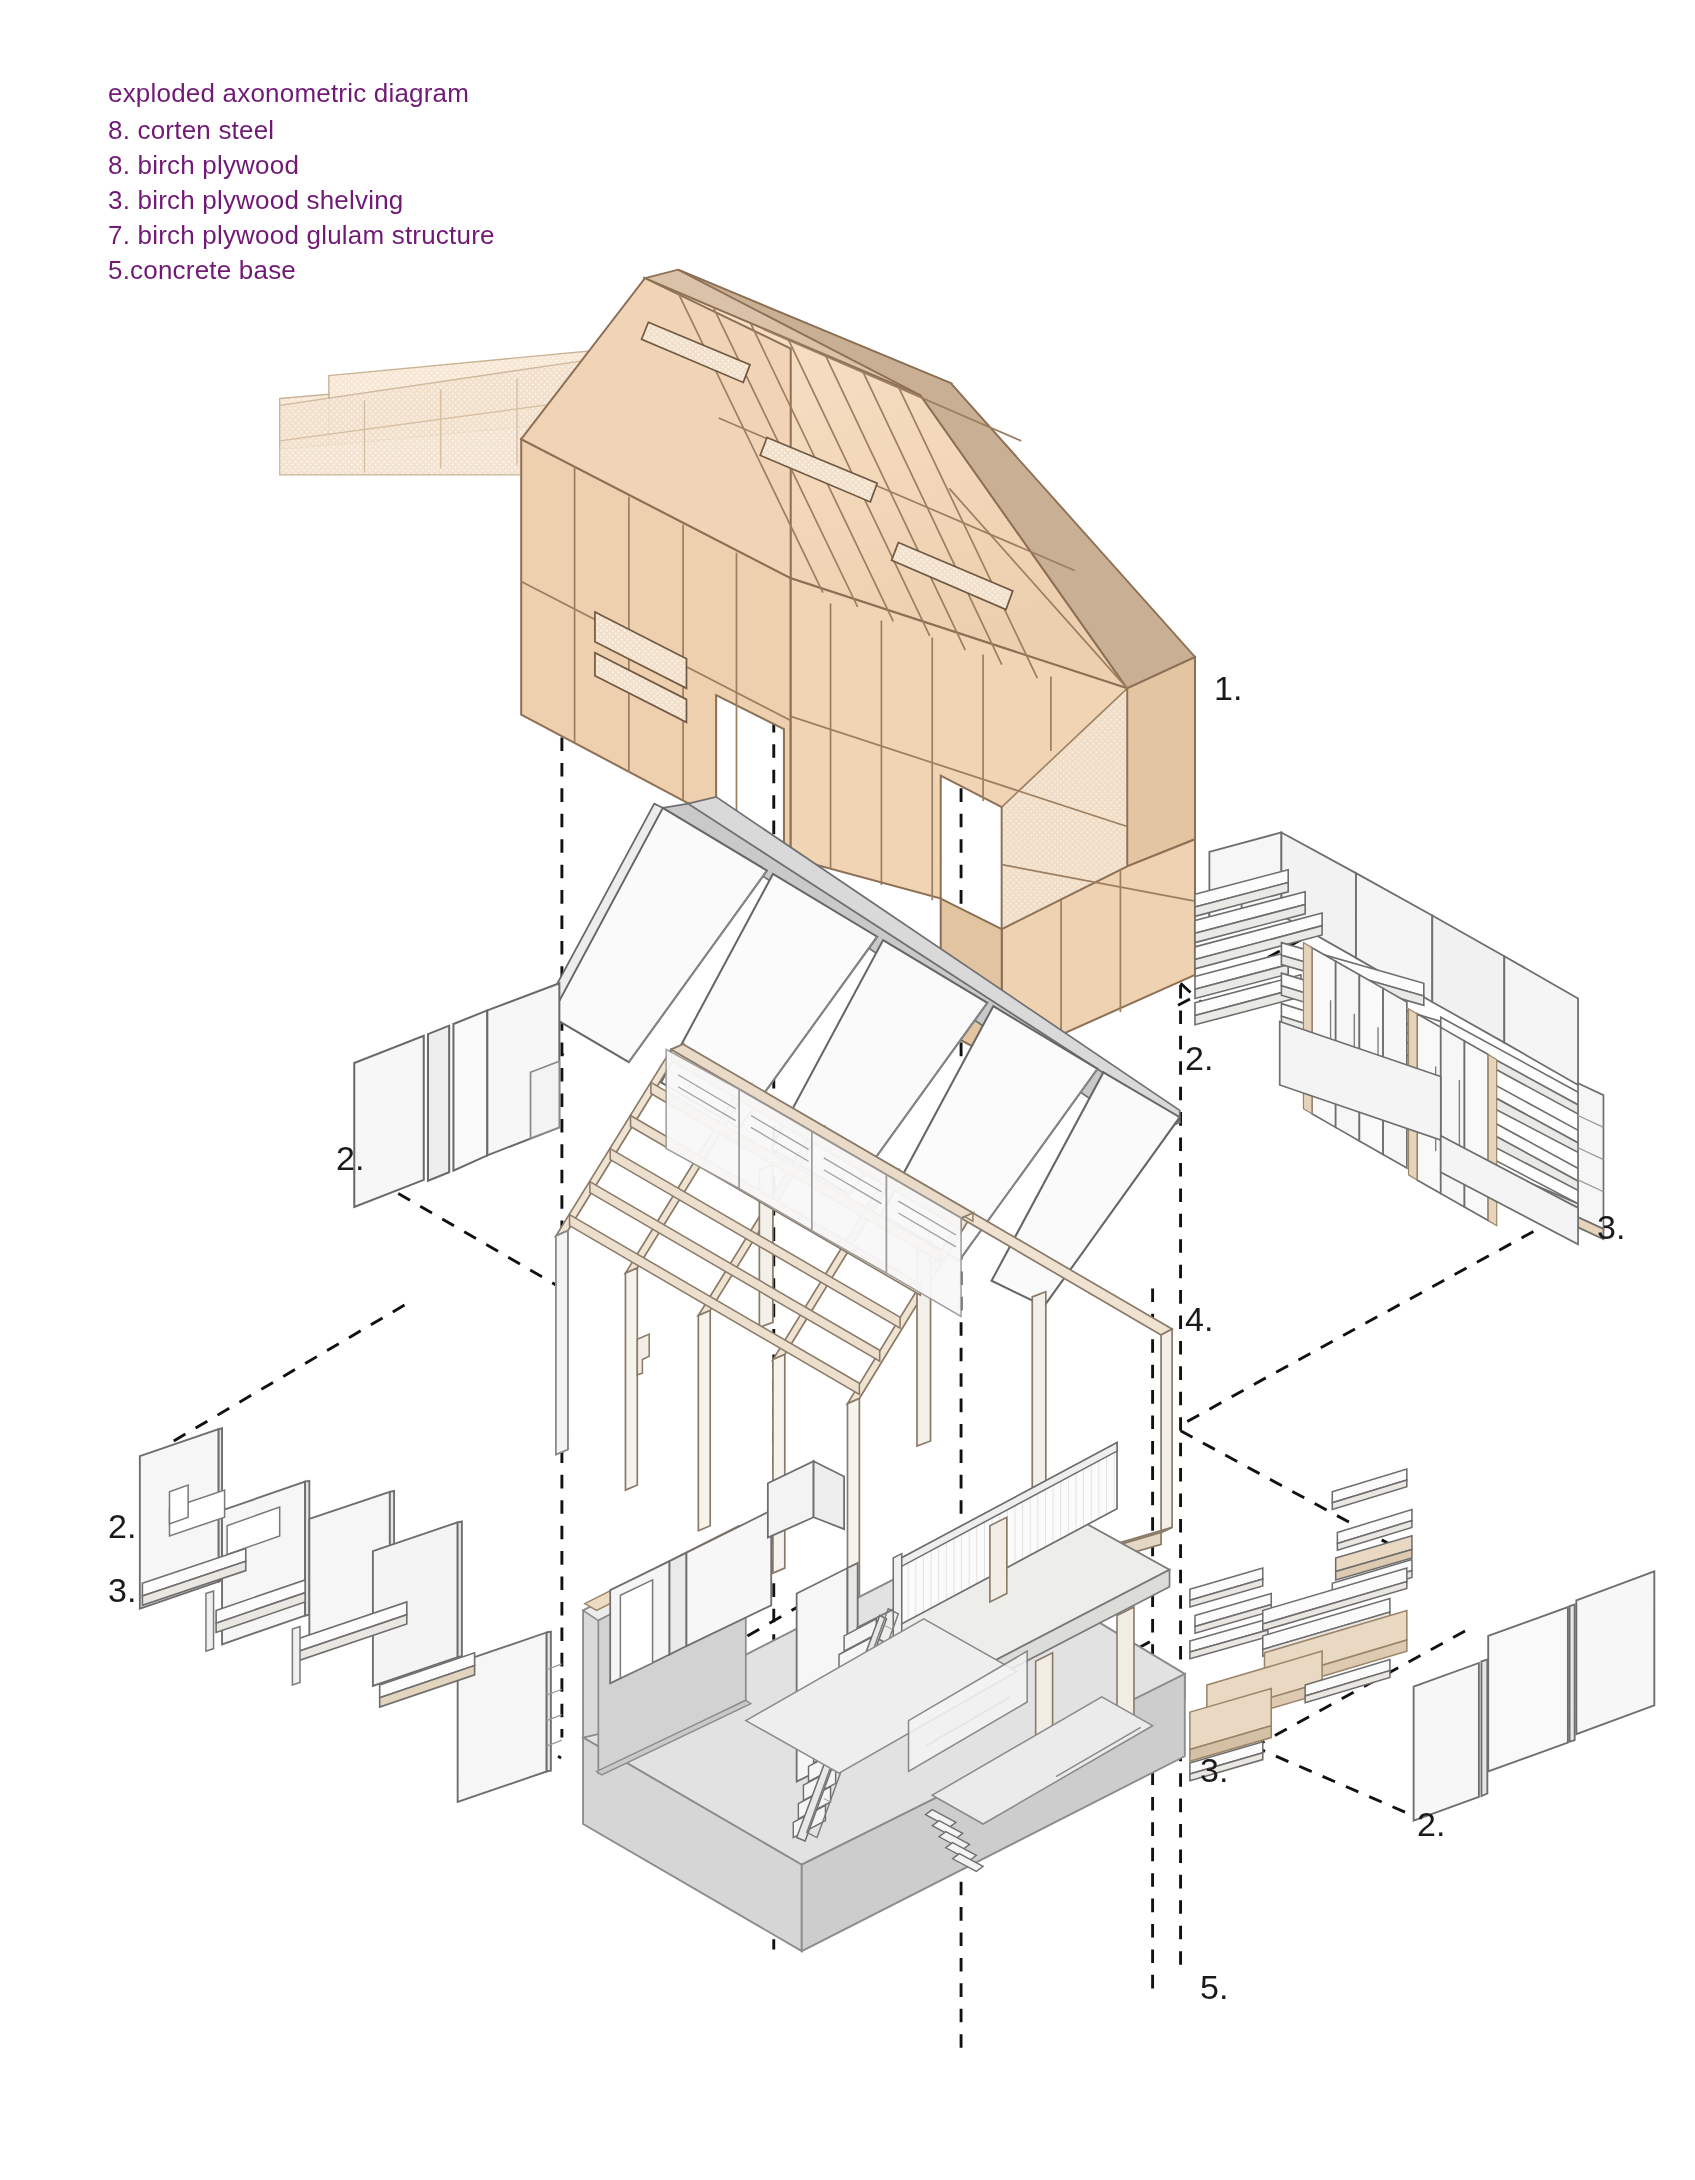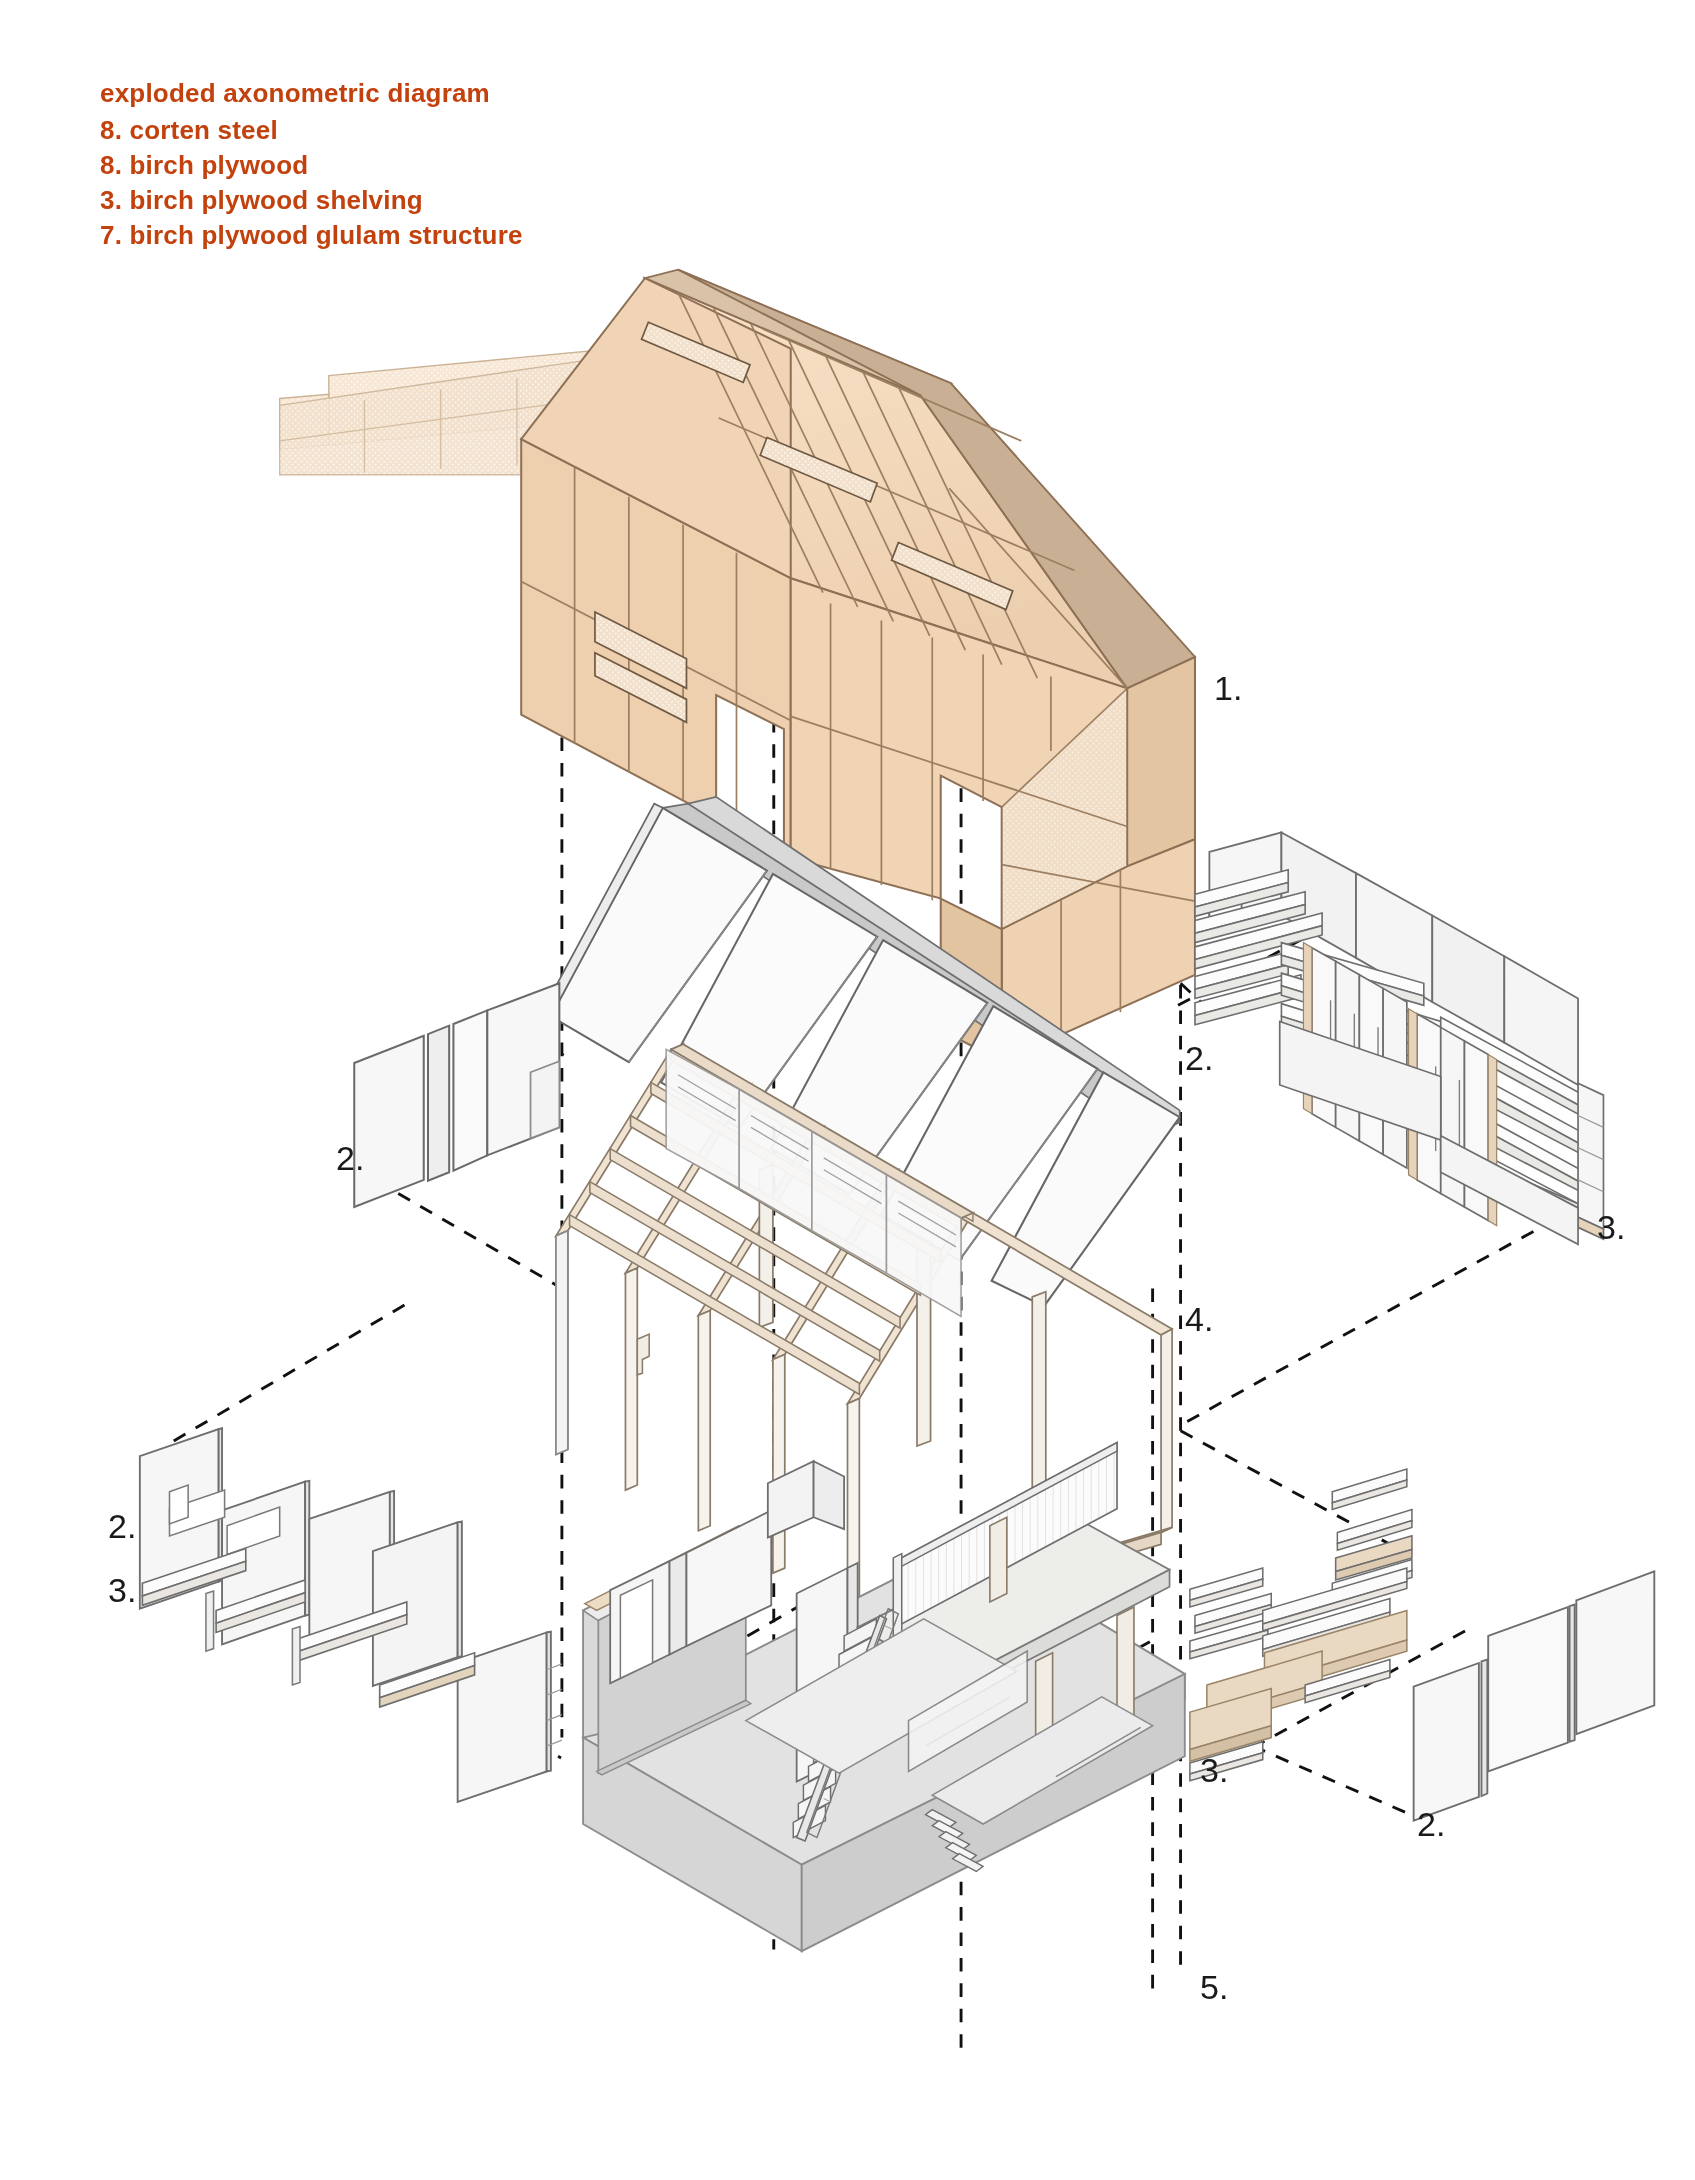--- a/index.html
+++ b/index.html
@@ -19,28 +19,28 @@
     position: absolute;
     left: 0; top: 0;
     width: 1695px;
     height: 2181px;
     background: #ffffff;
   }
 
   
   #legend {
     position: absolute;
-    left: 100px;
+    left: 108px;
     top: 76px;
     width: 644px;
-    color: #c2410c;
+    color: #701a75;
     font-size: 26px;
     line-height: 35px;
     letter-spacing: 0.2px;
-    font-weight: 700;
+    font-weight: 400;
     user-select: none;
   }
   #legend .legend-title { margin-bottom: 1.7px; }
   #legend .legend-item { white-space: pre; }
 
   
   .callout {
     position: absolute;
     font-size: 34px;
     line-height: 34px;
@@ -568,20 +568,21 @@
     </g>
 
   </svg>
 
   <div id="legend">
     <div class="legend-title">exploded axonometric diagram</div>
     <div class="legend-item">8. corten steel</div>
     <div class="legend-item">8. birch plywood</div>
     <div class="legend-item">3. birch plywood shelving</div>
     <div class="legend-item">7. birch plywood glulam structure</div>
+    <div class="legend-item">5.concrete base</div>
   </div>
 
   <div class="callout" style="left:1214px; top:671px;">1.</div>
   <div class="callout" style="left:1185px; top:1041px;">2.</div>
   <div class="callout" style="left:336px; top:1141px;">2.</div>
   <div class="callout" style="left:1597px; top:1210px;">3.</div>
   <div class="callout" style="left:1185px; top:1302px;">4.</div>
   <div class="callout" style="left:108px; top:1509px;">2.</div>
   <div class="callout" style="left:108px; top:1573px;">3.</div>
   <div class="callout" style="left:1200px; top:1753px;">3.</div>

